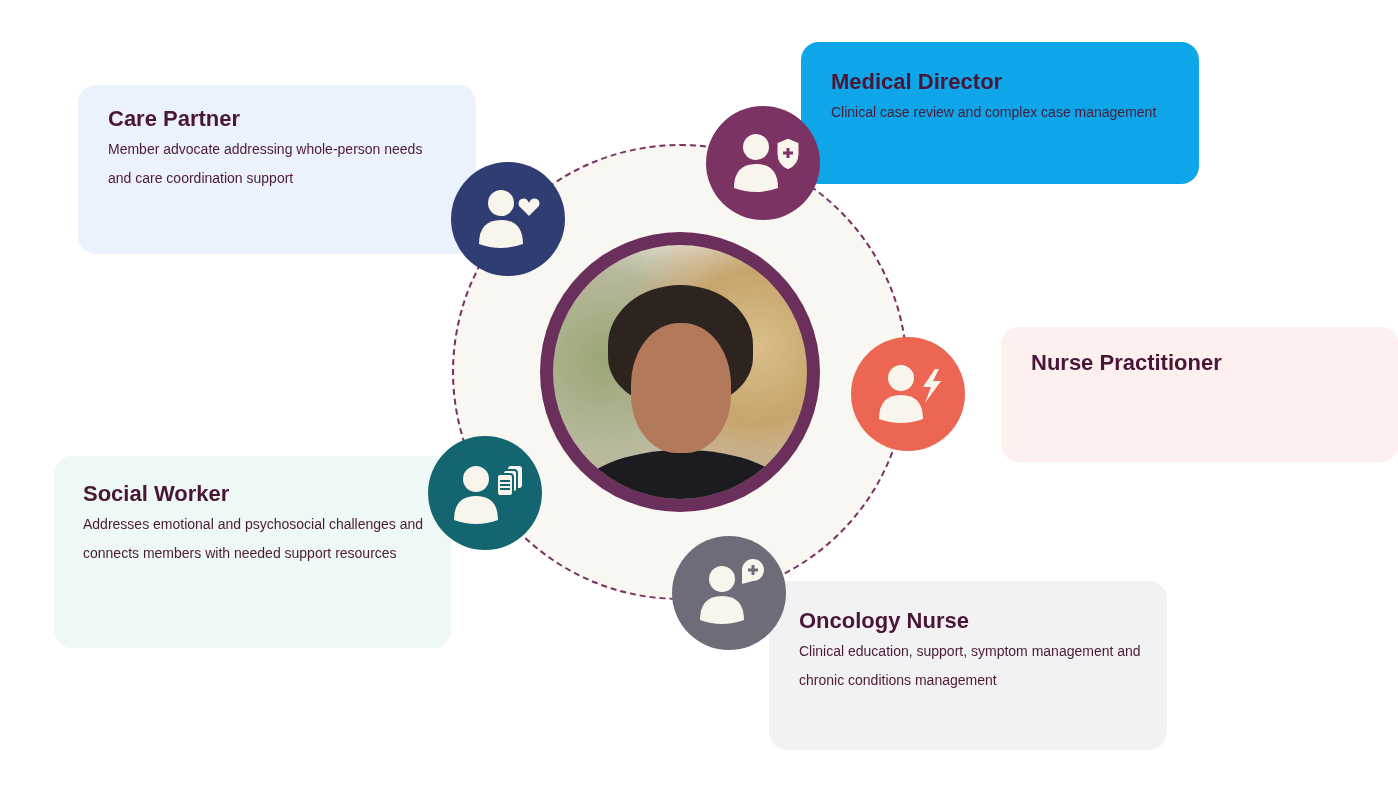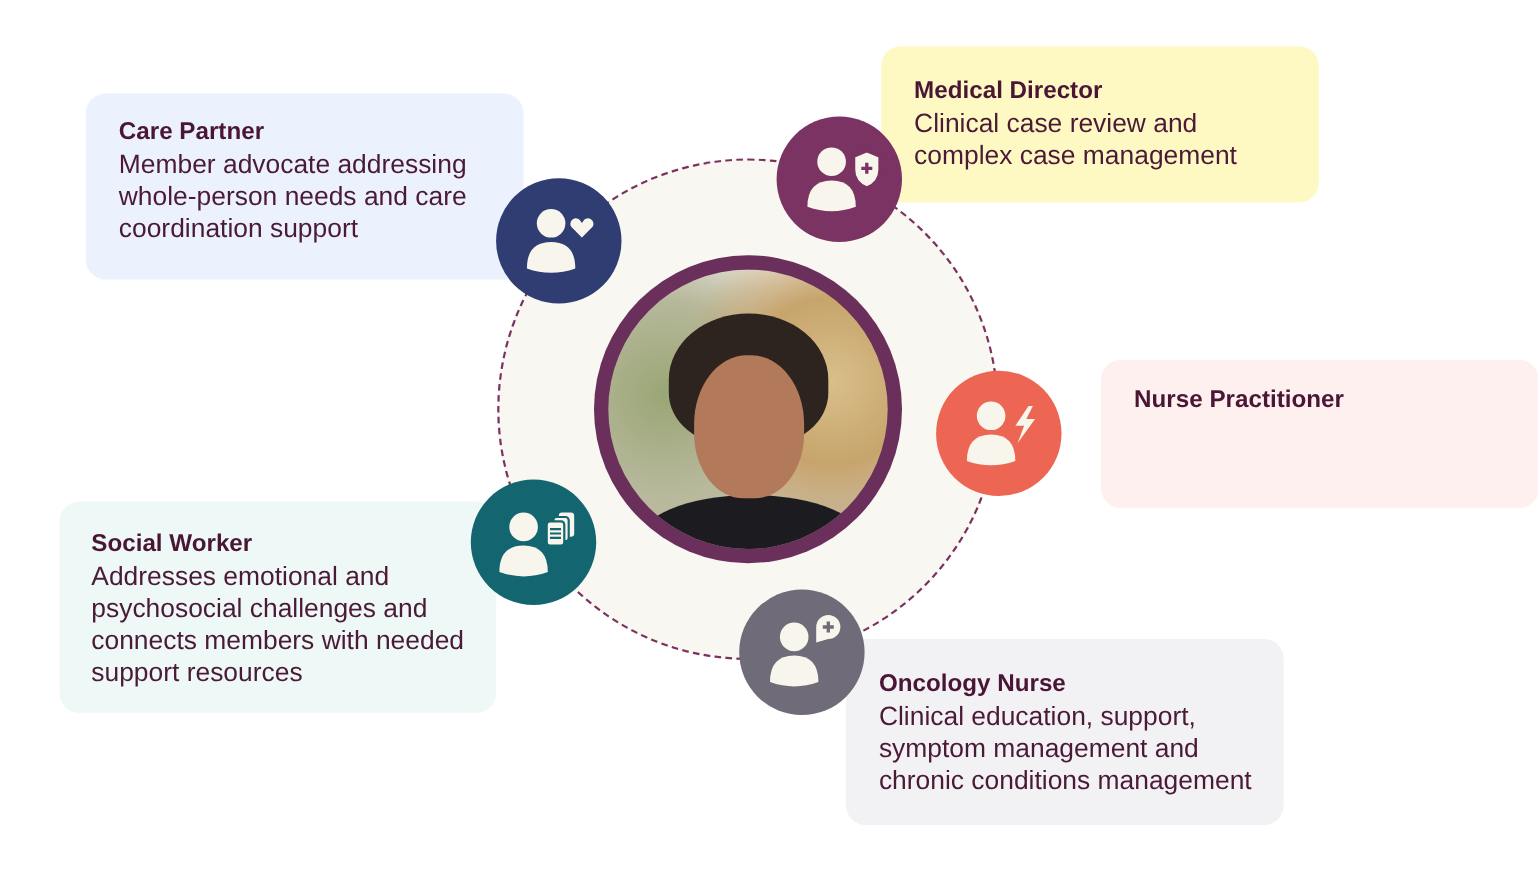--- a/index.html
+++ b/index.html
@@ -1,20 +1,20 @@
 <!DOCTYPE html>
 <html><head>
 <meta charset="utf-8">
 <style>
   html, body { margin:0; padding:0; }
   body { width:1398px; height:793px; background:#ffffff; position:relative; overflow:hidden;
          font-family:"Liberation Sans", "DejaVu Sans", sans-serif; color:#4a1a36; }
   .card { position:absolute; border-radius:18px; box-sizing:border-box; }
   .card .title { font-weight:bold; font-size:22px; color:#4a1636; line-height:28px; margin-bottom:2px; }
-  .card .desc { font-size:24px; line-height:29px; color:#4a1a36; }
+  .card .desc { font-size:14px; line-height:29px; color:#4a1a36; }
   .orbit { position:absolute; left:452px; top:144px; width:456px; height:456px; border-radius:50%;
            background:#f8f7f1; border:2px dashed #7a3160; box-sizing:border-box; }
   .photo-ring { position:absolute; left:540px; top:232px; width:280px; height:280px; border-radius:50%;
                 background:#6a2f5b; }
   .photo { position:absolute; left:13px; top:13px; width:254px; height:254px; border-radius:50%; overflow:hidden;
            background: radial-gradient(circle at 80% 40%, #d9bf8a 0%, #c7a46c 30%, transparent 55%),
                        radial-gradient(circle at 20% 45%, #9aa675 0%, #b6b89b 35%, transparent 60%),
                        linear-gradient(180deg, #e9e5dd 0%, #d8d0c2 60%, #b9ab91 100%); }
   .face { position:absolute; left:78px; top:78px; width:100px; height:130px; border-radius:48% 48% 45% 45%;
           background:#b27a5a; }
@@ -26,21 +26,21 @@
   .icon-circle svg { position:absolute; left:0; top:0; width:114px; height:114px; }
 </style>
 </head>
 <body>
 
 <div class="card" style="left:78px; top:85px; width:398px; height:169px; background:#ecf2fd; padding:20px 30px;">
   <div class="title">Care Partner</div>
   <div class="desc" style="width:320px;">Member advocate addressing whole-person needs and care coordination support</div>
 </div>
 
-<div class="card" style="left:801px; top:42px; width:398px; height:142px; background:#fef9c3; padding:26px 30px;">
+<div class="card" style="left:801px; top:42px; width:398px; height:142px; background:#0ea5e9; padding:26px 30px;">
   <div class="title">Medical Director</div>
   <div class="desc" style="width:345px;">Clinical case review and complex case management</div>
 </div>
 
 <div class="card" style="left:1001px; top:327px; width:398px; height:135px; background:#fdf0ee; padding:22px 30px;">
   <div class="title">Nurse Practitioner</div>
 </div>
 
 <div class="card" style="left:54px; top:456px; width:397px; height:192px; background:#eef8f6; padding:24px 29px;">
   <div class="title">Social Worker</div>

